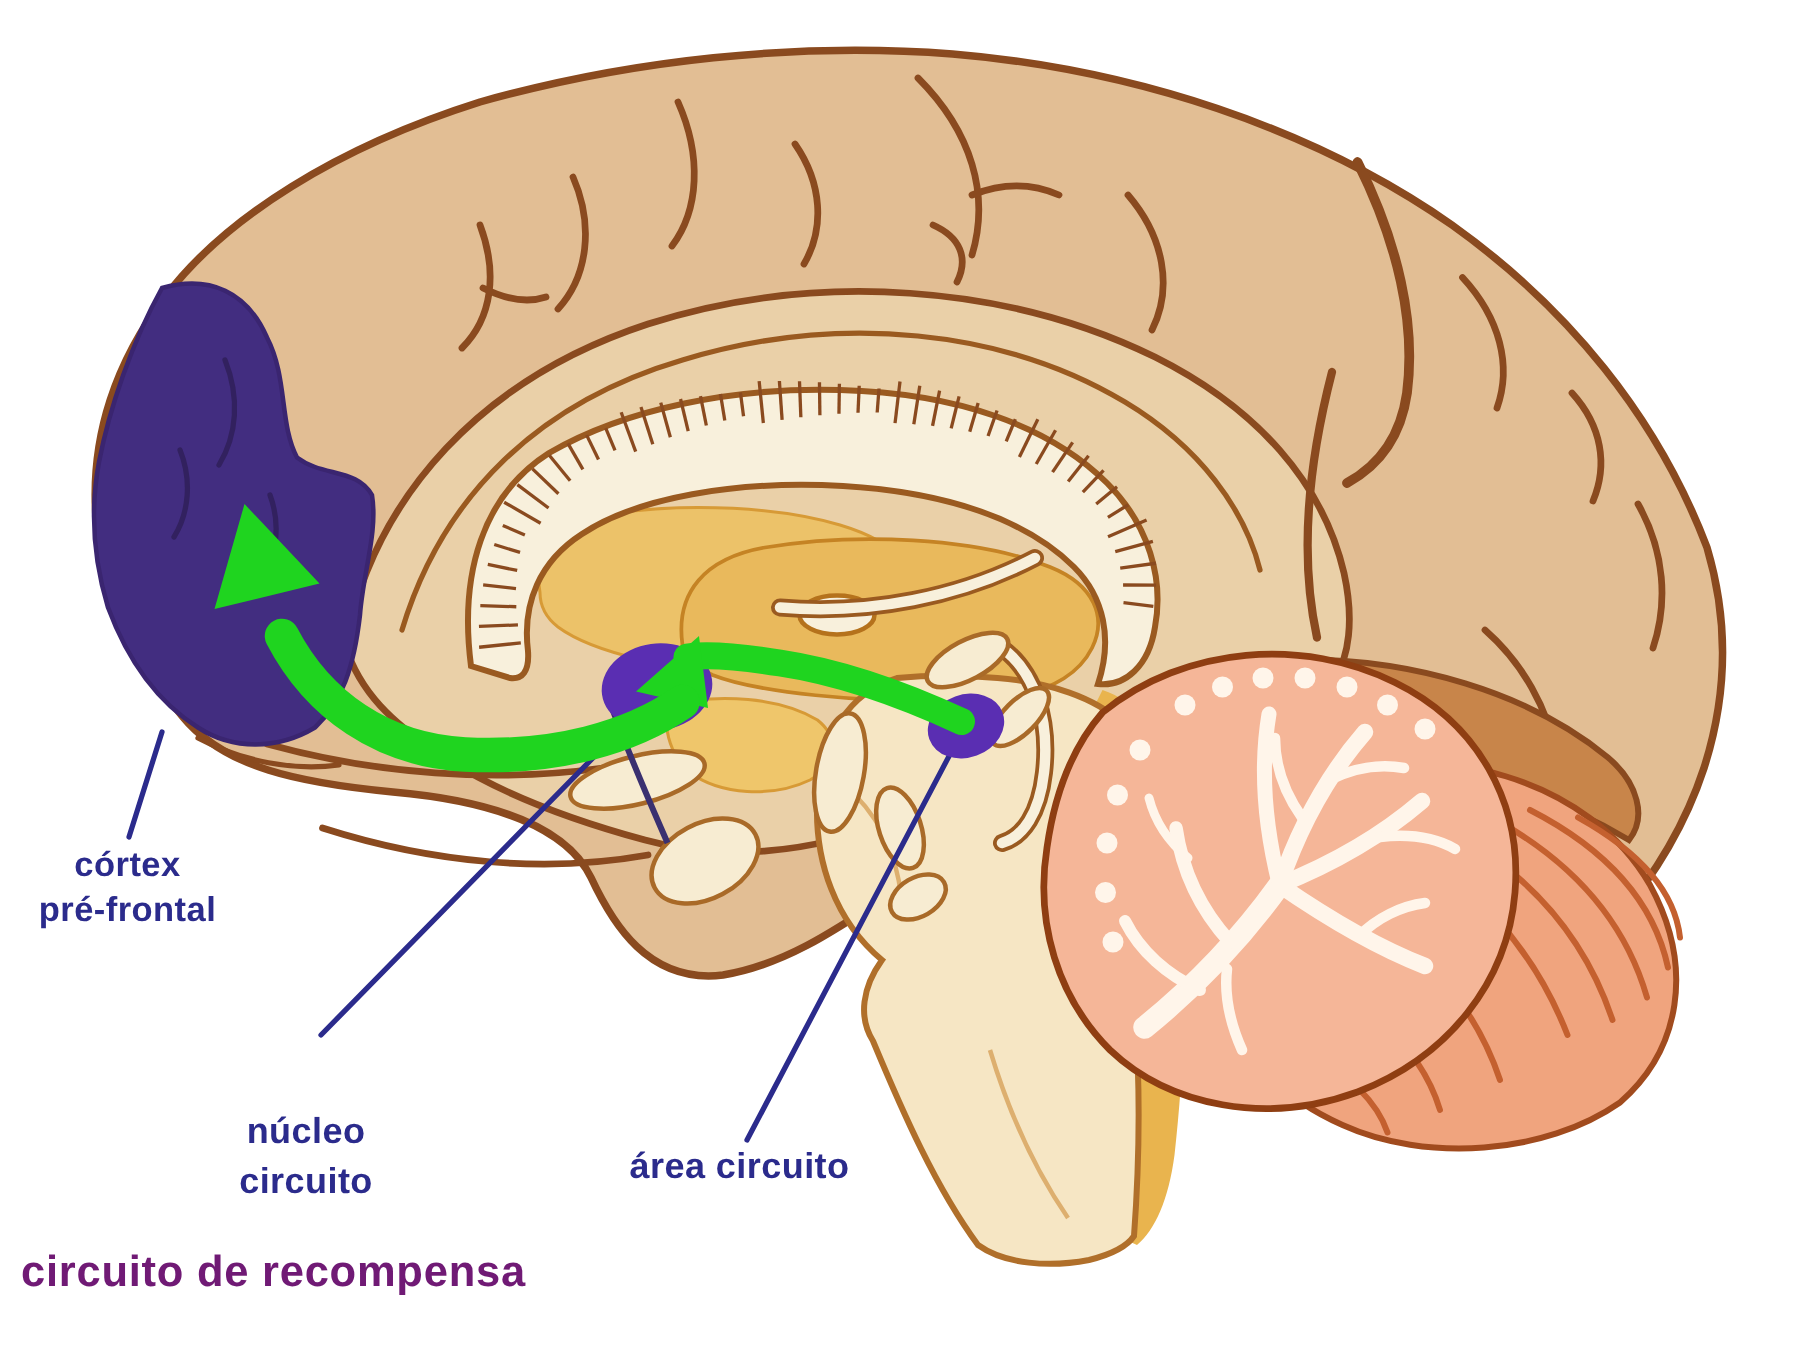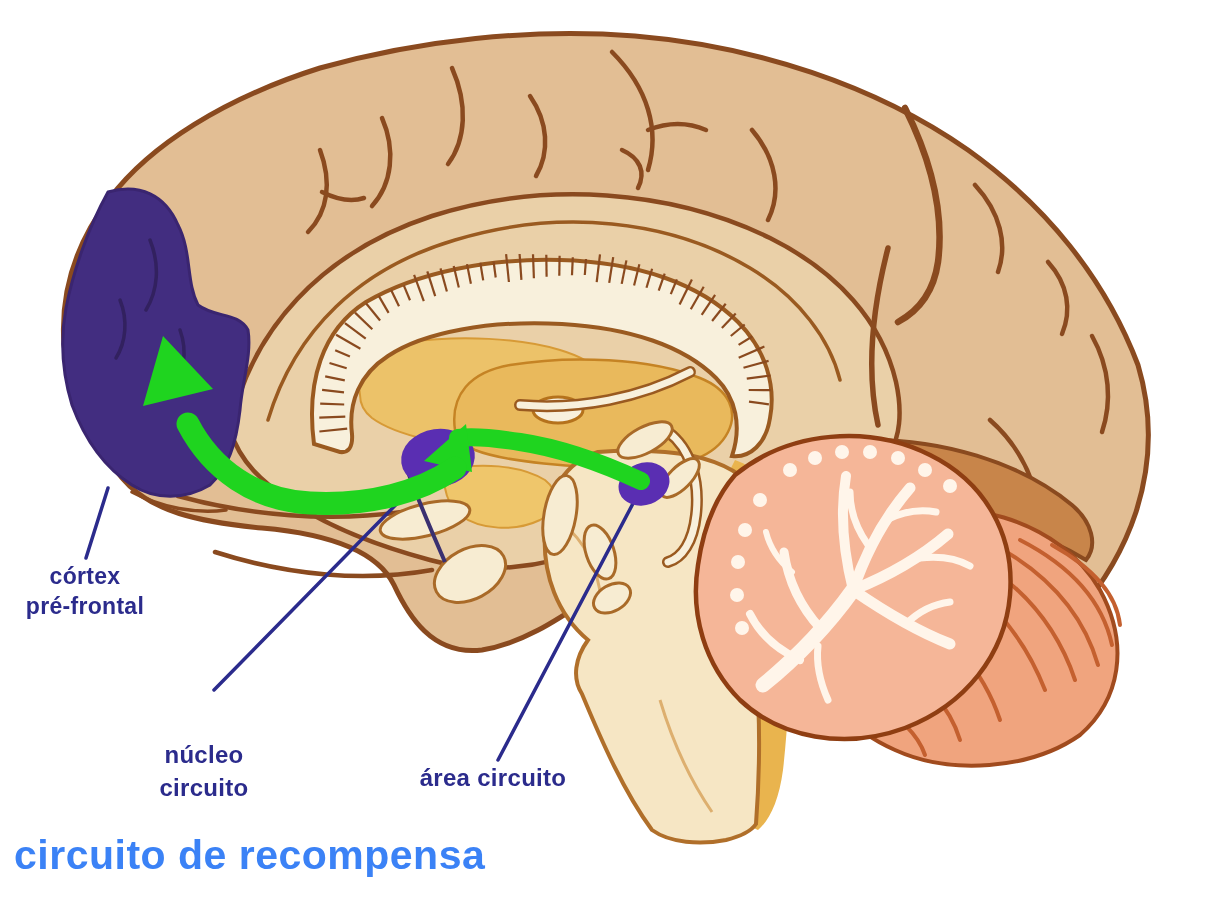--- a/index.html
+++ b/index.html
@@ -5,22 +5,22 @@
   html,body{margin:0;padding:0;background:#ffffff;}
   .stage{position:relative;width:1210px;height:908px;background:#ffffff;overflow:hidden;
          font-family:"Liberation Sans", sans-serif;}
   .stage svg{position:absolute;left:0;top:0;}
   .diagram-label{position:absolute;text-align:center;color:#2b2b8c;font-weight:bold;
                  font-size:23px;line-height:30px;letter-spacing:.3px;}
   .diagram-label span{display:block;}
   .label-pfc{left:0px;top:561px;width:170px;}
   .label-nac{left:104px;top:694px;width:200px;font-size:24px;line-height:33px;margin-top:44px;}
   .label-vta{left:375px;top:762px;width:236px;font-size:24px;line-height:31px;}
-  .diagram-title{position:absolute;left:14px;top:832px;color:#3b82f6;font-weight:bold;
-                 font-size:41px;letter-spacing:.5px;}
+  .diagram-title{position:absolute;left:14px;top:832px;color:#701a75;font-weight:bold;
+                 font-size:29px;letter-spacing:.5px;}
 </style>
 </head>
 <body>
 
 <div class="stage">
 
 <svg width="1210" height="908" viewBox="0 0 1210 908">
 
   <g>
     <path d="M 64 345 C 60 290 78 240 110 198 C 150 145 225 98 320 68

